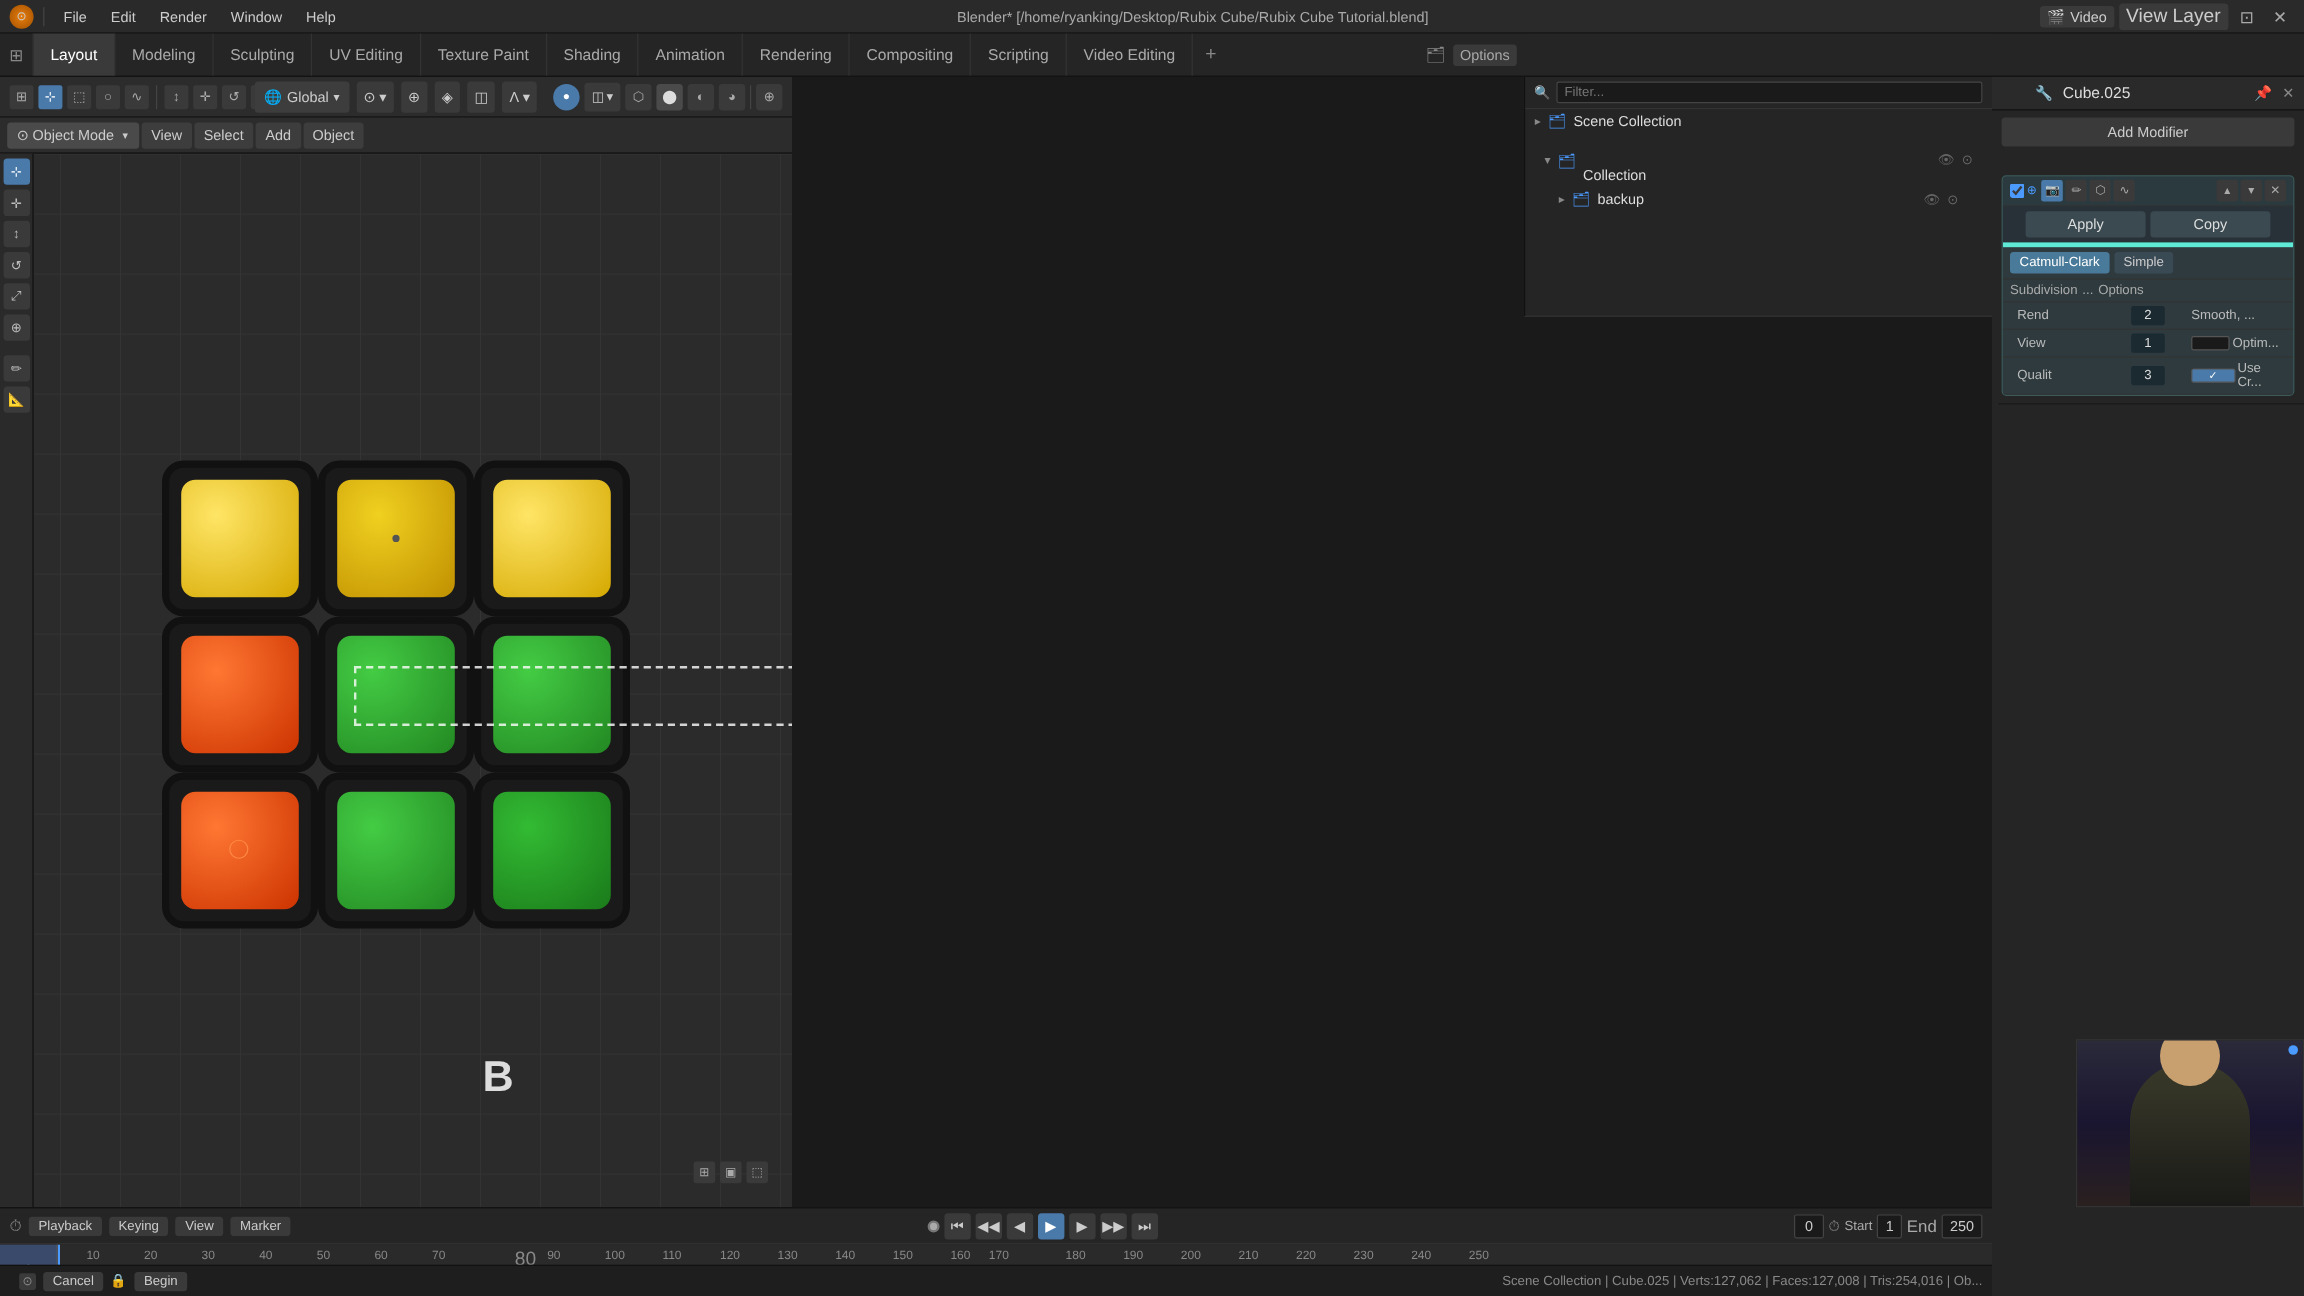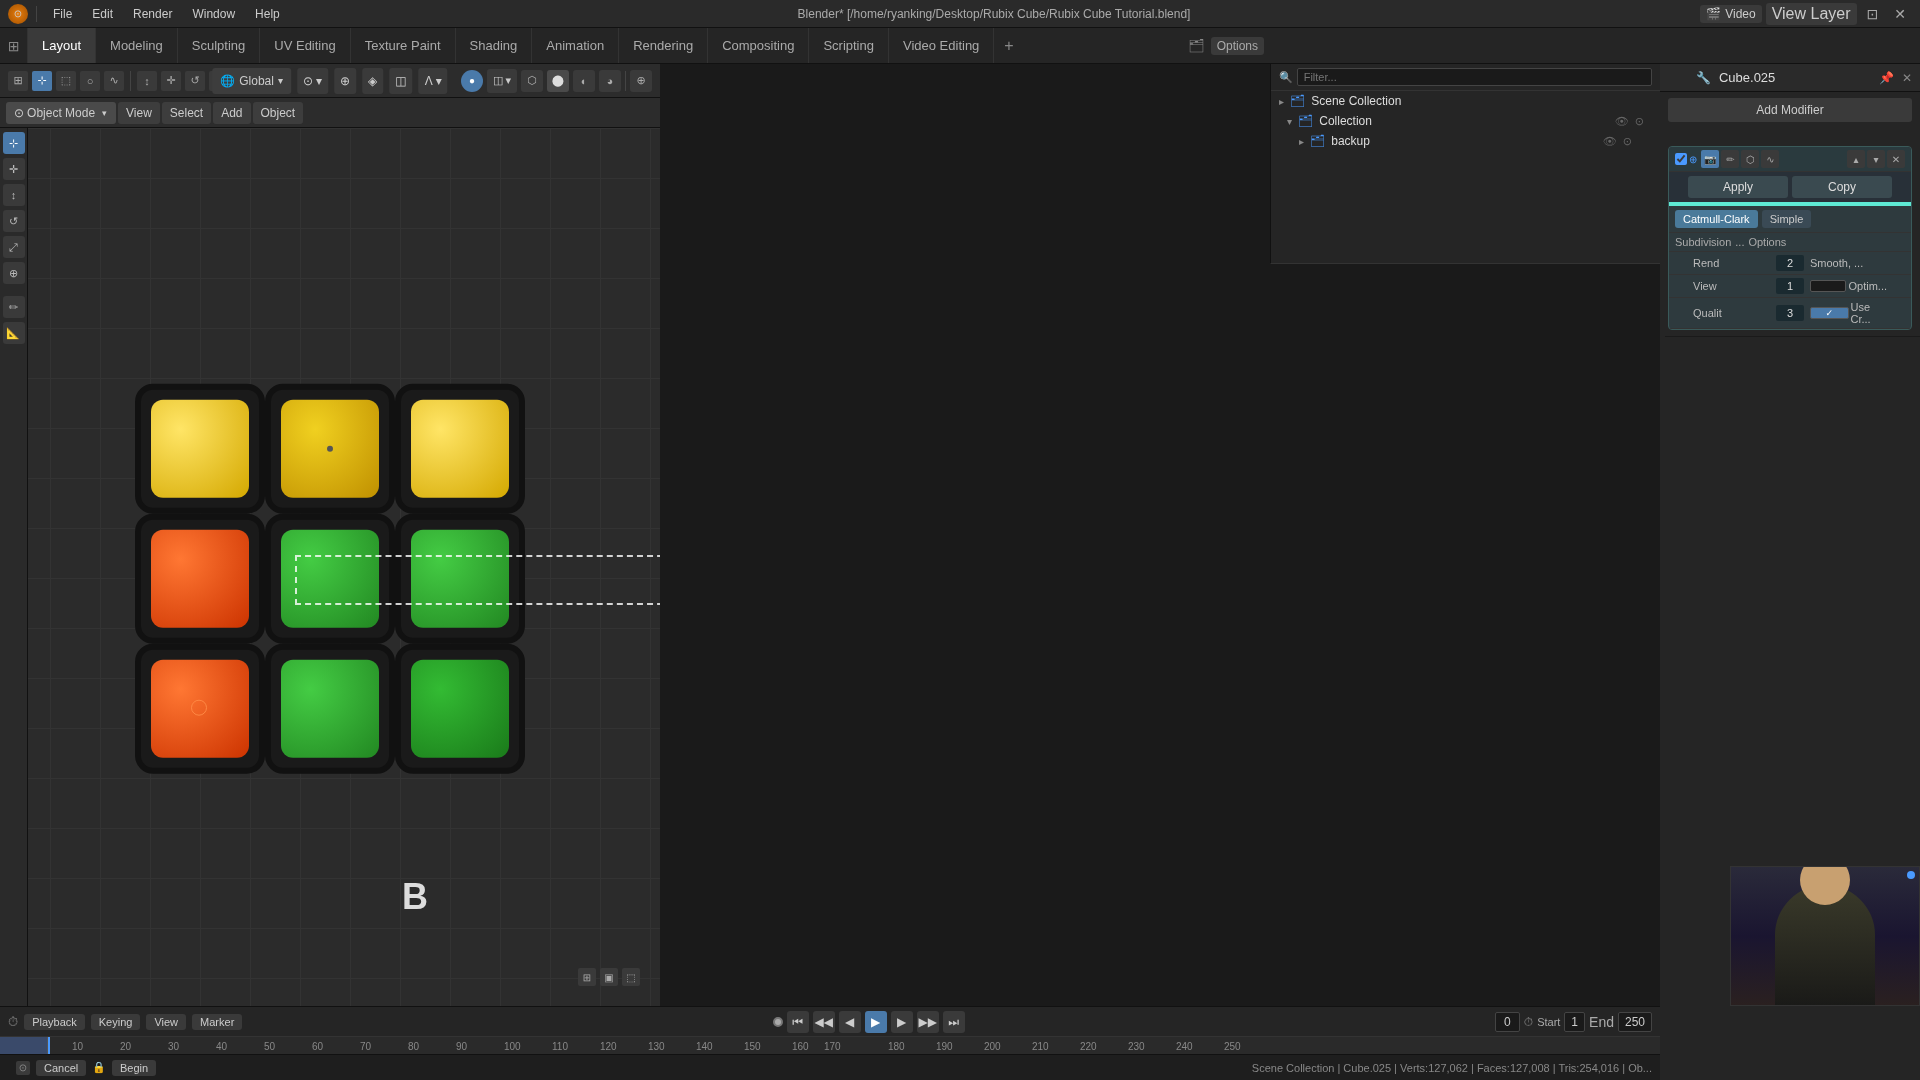--- a/index.html
+++ b/index.html
@@ -288,22 +288,22 @@
       background: #3a4a55;
       border-radius: 3px;
       font-size: 11px;
       color: #ccc;
       cursor: pointer;
     }
 
     .subdiv-row {
       display: flex;
       align-items: center;
-      padding: 3px 24px;
-      gap: 6px;
+      padding: 3px 12px;
+      gap: 22px;
       font-size: 11px;
       color: #bbb;
       border-bottom: 1px solid #333;
       justify-content: center;
     }
     .subdiv-row span { flex: 1; }
     .subdiv-row .val {
       background: #1a2a30;
       padding: 2px 6px;
       border-radius: 2px;
@@ -786,21 +786,21 @@
 
   <div class="outliner-item" style="padding:3px 8px;">
     <span style="font-size:10px;color:#888;">▸</span>
     <span style="font-size:12px;color:#4a9aff;">🗂</span>
     <span style="font-size:12px;color:#ddd;">Scene Collection</span>
   </div>
 
   <div class="outliner-item outliner-indent" style="padding:3px 16px;">
     <span style="font-size:10px;color:#888;">▾</span>
     <span style="font-size:12px;color:#4a9aff;">🗂</span>
-    <span style="font-size:12px;color:#ddd;">Collection</span>
+    <span style="font-size:12px;color:#ddd;margin-top:25px;">Collection</span>
     <div style="flex:1;"></div>
     <span style="font-size:11px;color:#666;cursor:pointer;">👁</span>
     <span style="font-size:11px;color:#666;cursor:pointer;">⊙</span>
   </div>
 
   <div class="outliner-item outliner-indent2" style="padding:3px 28px;">
     <span style="font-size:10px;color:#888;">▸</span>
     <span style="font-size:12px;color:#4a9aff;">🗂</span>
     <span style="font-size:12px;color:#ddd;">backup</span>
     <div style="flex:1;"></div>
@@ -941,21 +941,21 @@
         <div style="position:absolute;top:0;left:0;right:0;display:flex;align-items:flex-end;height:100%;">
 
           <div style="position:absolute;top:4px;left:0;right:0;display:flex;">
             <span style="position:absolute;left:24px;font-size:10px;color:#888;">10</span>
             <span style="position:absolute;left:72px;font-size:10px;color:#888;">20</span>
             <span style="position:absolute;left:120px;font-size:10px;color:#888;">30</span>
             <span style="position:absolute;left:168px;font-size:10px;color:#888;">40</span>
             <span style="position:absolute;left:216px;font-size:10px;color:#888;">50</span>
             <span style="position:absolute;left:264px;font-size:10px;color:#888;">60</span>
             <span style="position:absolute;left:312px;font-size:10px;color:#888;">70</span>
-            <span style="position:absolute;left:360px;font-size:10px;color:#888;">80</span>
+            <span style="position:absolute;left:381px;font-size:16px;color:#888;">80</span>
             <span style="position:absolute;left:408px;font-size:10px;color:#888;">90</span>
             <span style="position:absolute;left:456px;font-size:10px;color:#888;">100</span>
             <span style="position:absolute;left:504px;font-size:10px;color:#888;">110</span>
             <span style="position:absolute;left:552px;font-size:10px;color:#888;">120</span>
             <span style="position:absolute;left:600px;font-size:10px;color:#888;">130</span>
             <span style="position:absolute;left:648px;font-size:10px;color:#888;">140</span>
             <span style="position:absolute;left:696px;font-size:10px;color:#888;">150</span>
             <span style="position:absolute;left:744px;font-size:10px;color:#888;">160</span>
             <span style="position:absolute;left:776px;font-size:10px;color:#888;">170</span>
             <span style="position:absolute;left:840px;font-size:10px;color:#888;">180</span>

